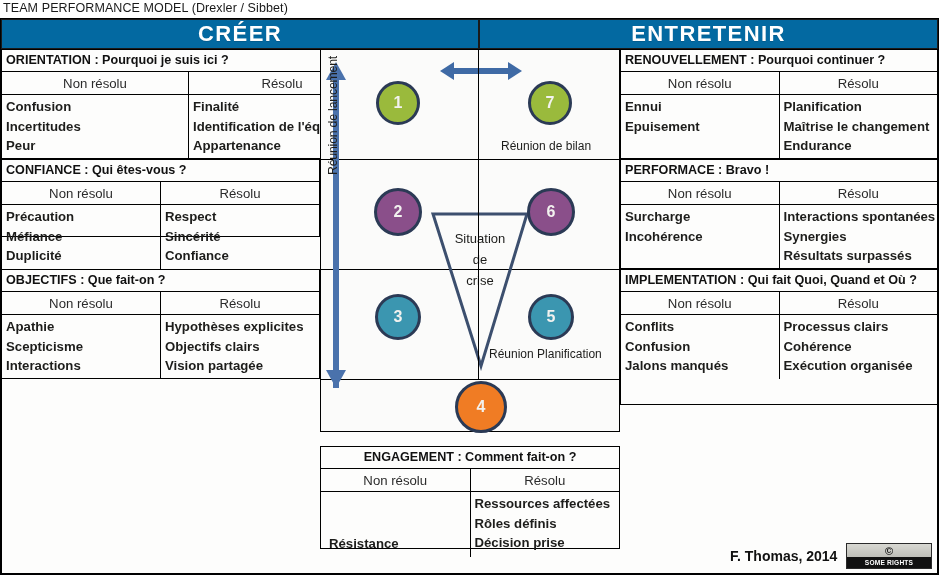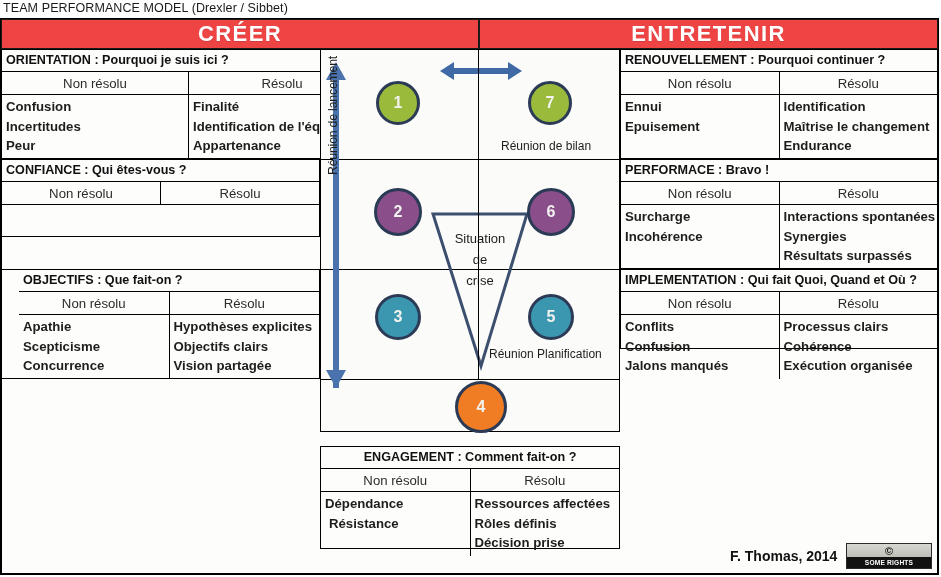--- a/index.html
+++ b/index.html
@@ -18,21 +18,21 @@
   }
 
   
   .outer-frame{
     position:absolute;left:0px;top:18px;width:939px;height:557px;
     border:2px solid #000;box-sizing:border-box;background:#fdfdfc;
   }
 
   
   .banner{
-    position:absolute;height:30px;background:#ef4444;
+    position:absolute;height:30px;background:#0369a1;
     box-sizing:border-box;border:1px solid #1a1a1a;
     display:flex;align-items:center;justify-content:center;
     color:#ffffff;font-weight:700;font-size:22px;letter-spacing:1.4px;
     text-shadow:0 1px 0 rgba(0,0,0,.12);
   }
   #banner-creer{left:1px;top:19px;width:478px;}
   #banner-entretenir{left:479px;top:19px;width:459px;}
 
   
   .sect{position:absolute;box-sizing:border-box;border:1.6px solid #000;background:#fdfdfc;}
@@ -152,33 +152,45 @@
       </div>
     </div>
   </div>
 
   <div class="sect" style="left:1px;top:159px;width:319px;height:78px;">
     <div class="sect-title">CONFIANCE : Qui êtes-vous ?</div>
     <div class="hdr-row">
       <div class="hdr-cell left">Non résolu</div>
       <div class="hdr-cell">Résolu</div>
     </div>
-  </div>
-
-  <div class="sect" style="left:1px;top:269px;width:319px;height:110px;padding-left:17px;">
+    <div class="body-row">
+      <div class="body-col left">
+        <div>Précaution</div>
+        <div>Méfiance</div>
+        <div>Duplicité</div>
+      </div>
+      <div class="body-col">
+        <div>Respect</div>
+        <div>Sincérité</div>
+        <div>Confiance</div>
+      </div>
+    </div>
+  </div>
+
+  <div class="sect" style="left:1px;top:269px;width:319px;height:110px;">
     <div class="sect-title">OBJECTIFS : Que fait-on ?</div>
     <div class="hdr-row">
       <div class="hdr-cell left">Non résolu</div>
       <div class="hdr-cell">Résolu</div>
     </div>
     <div class="body-row">
       <div class="body-col left">
         <div>Apathie</div>
         <div>Scepticisme</div>
-        <div>Concurrence</div>
+        <div>Interactions</div>
       </div>
       <div class="body-col">
         <div>Hypothèses explicites</div>
         <div>Objectifs clairs</div>
         <div>Vision partagée</div>
       </div>
     </div>
   </div>
 
   <div class="sect" style="left:620px;top:49px;width:318px;height:110px;">
@@ -186,21 +198,21 @@
     <div class="hdr-row">
       <div class="hdr-cell left">Non résolu</div>
       <div class="hdr-cell">Résolu</div>
     </div>
     <div class="body-row">
       <div class="body-col left">
         <div>Ennui</div>
         <div>Epuisement</div>
       </div>
       <div class="body-col">
-        <div>Identification</div>
+        <div>Planification</div>
         <div>Maîtrise le changement</div>
         <div>Endurance</div>
       </div>
     </div>
   </div>
 
   <div class="sect" style="left:620px;top:159px;width:318px;height:110px;">
     <div class="sect-title">PERFORMACE : Bravo !</div>
     <div class="hdr-row">
       <div class="hdr-cell left">Non résolu</div>
@@ -212,21 +224,21 @@
         <div>Incohérence</div>
       </div>
       <div class="body-col">
         <div>Interactions spontanées</div>
         <div>Synergies</div>
         <div>Résultats surpassés</div>
       </div>
     </div>
   </div>
 
-  <div class="sect" style="left:620px;top:269px;width:318px;height:80px;">
+  <div class="sect" style="left:620px;top:269px;width:318px;height:136px;">
     <div class="sect-title">IMPLEMENTATION : Qui fait Quoi, Quand et Où ?</div>
     <div class="hdr-row">
       <div class="hdr-cell left">Non résolu</div>
       <div class="hdr-cell">Résolu</div>
     </div>
     <div class="body-row">
       <div class="body-col left">
         <div>Conflits</div>
         <div>Confusion</div>
         <div>Jalons manqués</div>
@@ -292,22 +304,21 @@
   <div class="c-label" style="left:489px;top:347px;">Réunion Planification</div>
 
   <div class="sect" style="left:320px;top:446px;width:300px;height:103px;">
     <div class="sect-title" style="text-align:center;padding-left:0;">ENGAGEMENT : Comment fait-on ?</div>
     <div class="hdr-row">
       <div class="hdr-cell left">Non résolu</div>
       <div class="hdr-cell">Résolu</div>
     </div>
     <div class="body-row">
       <div class="body-col left">
-        <div>Dépendance</div>
-        <div style="padding-left:4px;">Résistance</div>
+        <div style="padding-left:4px;margin-top:40px;">Résistance</div>
       </div>
       <div class="body-col">
         <div>Ressources affectées</div>
         <div>Rôles définis</div>
         <div>Décision prise</div>
       </div>
     </div>
   </div>
 
   <div class="credit">F. Thomas, 2014</div>

